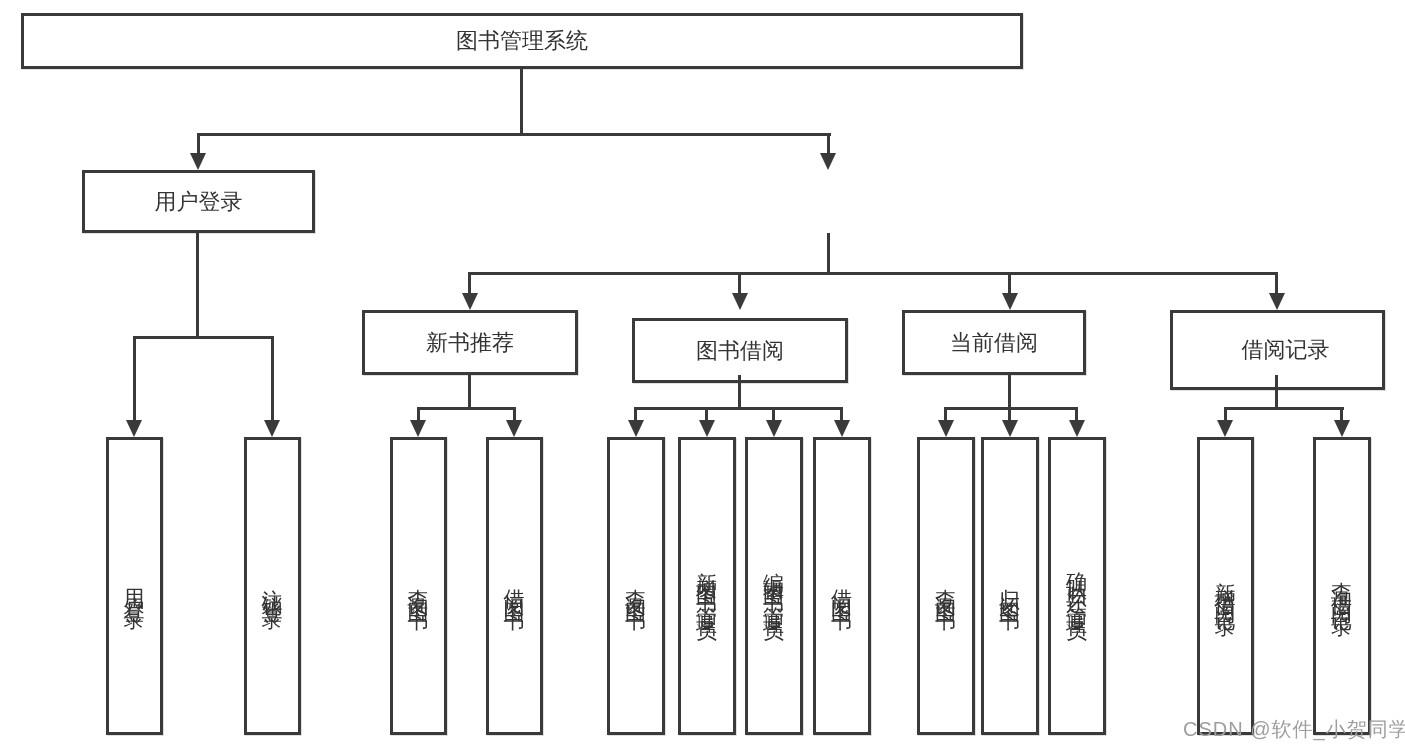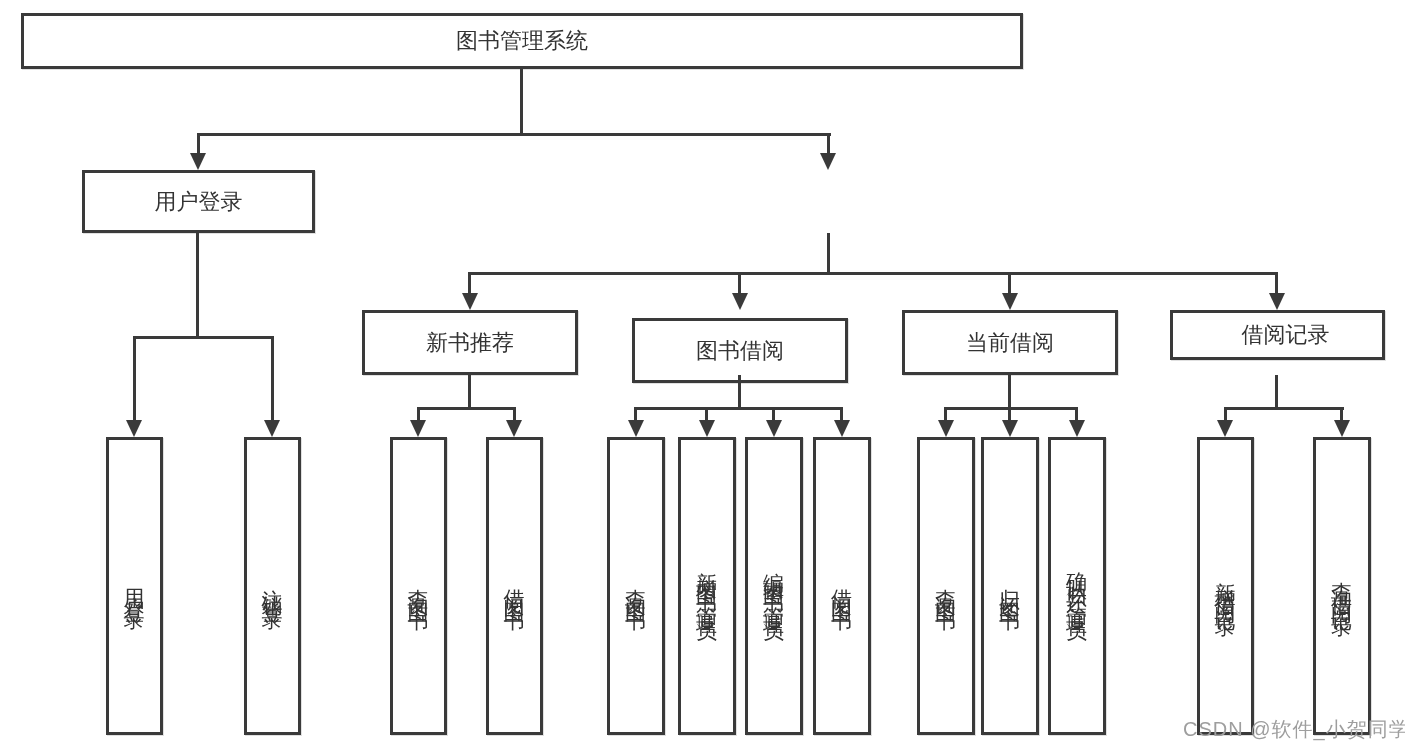--- a/index.html
+++ b/index.html
@@ -59,22 +59,22 @@
   <div class="arrowhead" style="left:462px;top:293px;"></div>
   <div class="vline" style="left:738px;top:272px;height:24px;"></div>
   <div class="arrowhead" style="left:732px;top:293px;"></div>
   <div class="vline" style="left:1008px;top:272px;height:24px;"></div>
   <div class="arrowhead" style="left:1002px;top:293px;"></div>
   <div class="vline" style="left:1275px;top:272px;height:24px;"></div>
   <div class="arrowhead" style="left:1269px;top:293px;"></div>
 
   <div class="box" style="left:362px;top:310px;width:216px;height:65px;">新书推荐</div>
   <div class="box" style="left:632px;top:310px;width:216px;height:65px;margin-top:8px;">图书借阅</div>
-  <div class="box" style="left:902px;top:310px;width:216px;height:65px;">当前借阅</div>
-  <div class="box" style="left:1170px;top:310px;width:215px;height:50px;padding-left:16px;">借阅记录</div>
+  <div class="box" style="left:902px;top:310px;width:184px;height:65px;">当前借阅</div>
+  <div class="box" style="left:1170px;top:310px;width:215px;height:80px;padding-left:16px;">借阅记录</div>
 
   <div class="vline" style="left:468px;top:375px;height:32px;"></div>
   <div class="hline" style="left:417px;top:407px;width:99px;"></div>
   <div class="vline" style="left:417px;top:407px;height:16px;"></div>
   <div class="arrowhead" style="left:410px;top:420px;"></div>
   <div class="vline" style="left:513px;top:407px;height:16px;"></div>
   <div class="arrowhead" style="left:506px;top:420px;"></div>
 
   <div class="vline" style="left:738px;top:375px;height:32px;"></div>
   <div class="hline" style="left:634px;top:407px;width:209px;"></div>

